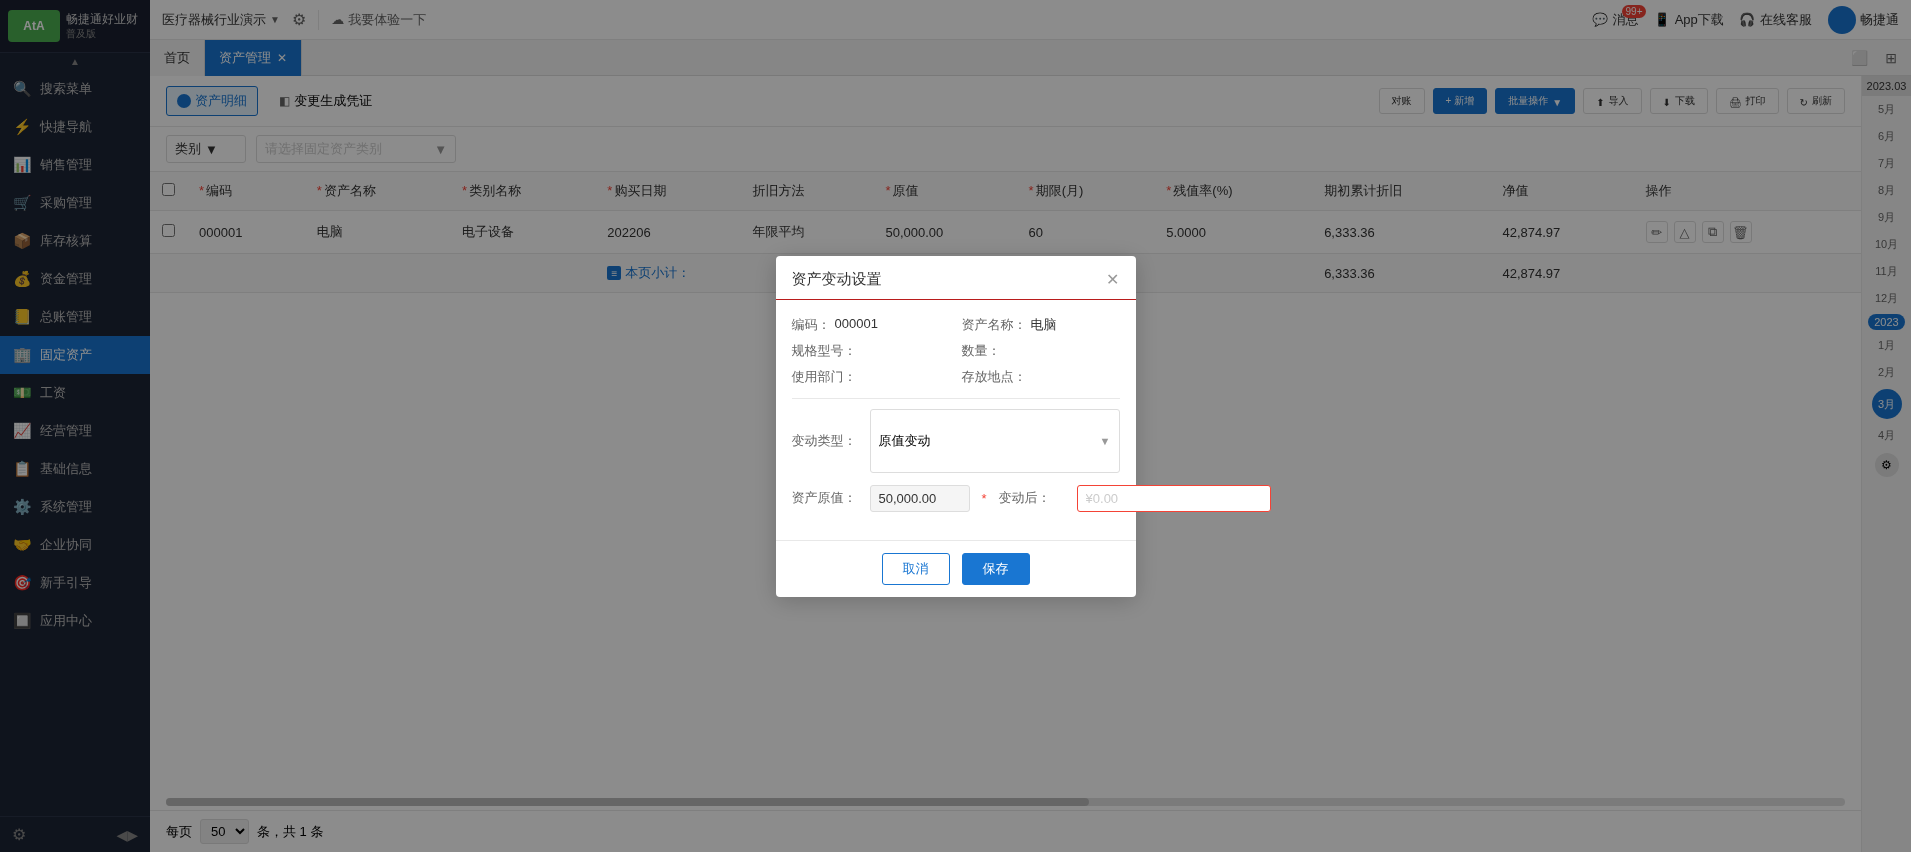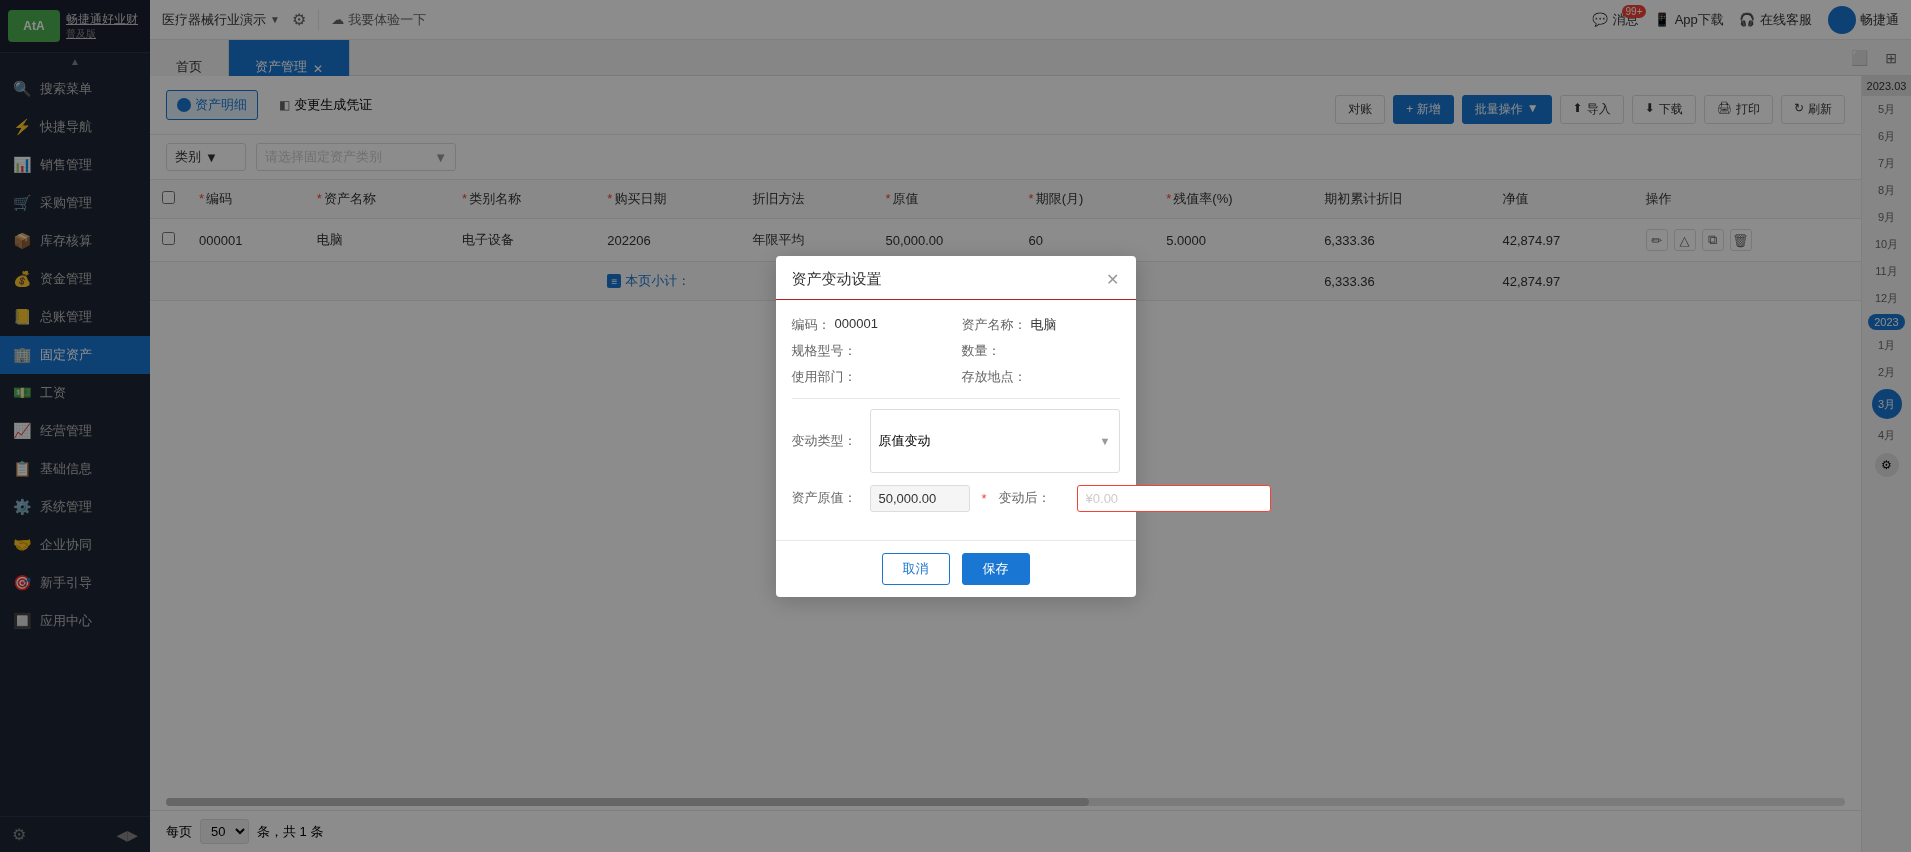--- a/index.html
+++ b/index.html
@@ -2,21 +2,21 @@
 <html><head>
   <meta charset="utf-8">
   <style>
     * { margin: 0; padding: 0; box-sizing: border-box; }
     body { font-family: 'Microsoft YaHei', Arial, sans-serif; font-size: 13px; background: #f0f2f5; width: 1911px; height: 852px; overflow: hidden; display: flex; }
 
     
     .sidebar { width: 150px; background: #1d2535; color: #fff; display: flex; flex-direction: column; height: 852px; flex-shrink: 0; }
     .sidebar-logo { padding: 10px 8px; background: #1a2030; display: flex; align-items: center; gap: 6px; border-bottom: 1px solid #2a3347; }
     .sidebar-logo-icon { width: 52px; height: 32px; background: #4caf50; border-radius: 4px; display: flex; align-items: center; justify-content: center; font-size: 12px; font-weight: bold; color: #fff; flex-shrink: 0; }
-    .sidebar-logo-text { font-size: 12px; color: #ccc; line-height: 1.3; text-decoration: underline; }
+    .sidebar-logo-text { font-size: 12px; color: #ccc; line-height: 1.3; }
     .sidebar-logo-text .version { font-size: 10px; color: #888; }
     .sidebar-scroll { flex: 1; overflow-y: auto; }
     .sidebar-scroll::-webkit-scrollbar { width: 4px; }
     .sidebar-scroll::-webkit-scrollbar-thumb { background: #444; }
     .sidebar-item { display: flex; align-items: center; gap: 8px; padding: 10px 14px; cursor: pointer; color: #bbb; font-size: 13px; transition: background 0.2s; }
     .sidebar-item.active { background: #1976d2; color: #fff; }
     .sidebar-item .icon { width: 18px; height: 18px; display: flex; align-items: center; justify-content: center; font-size: 15px; flex-shrink: 0; }
     .sidebar-footer { display: flex; align-items: center; justify-content: space-between; padding: 8px 12px; border-top: 1px solid #2a3347; }
     .sidebar-footer .gear { color: #888; font-size: 16px; cursor: pointer; }
     .sidebar-footer .arrow { color: #888; font-size: 14px; cursor: pointer; }
@@ -31,37 +31,37 @@
     .topbar-settings { font-size: 16px; color: #666; cursor: pointer; }
     .topbar-divider { width: 1px; height: 20px; background: #e8e8e8; }
     .topbar-experience { display: flex; align-items: center; gap: 4px; color: #666; font-size: 13px; cursor: pointer; }
     .topbar-right { margin-left: auto; display: flex; align-items: center; gap: 16px; }
     .topbar-right-item { display: flex; align-items: center; gap: 4px; color: #333; font-size: 13px; cursor: pointer; position: relative; }
     .badge { background: #f44336; color: #fff; font-size: 10px; padding: 1px 4px; border-radius: 8px; position: absolute; top: -6px; right: -8px; }
     .topbar-avatar { width: 28px; height: 28px; background: #1976d2; border-radius: 50%; display: flex; align-items: center; justify-content: center; color: #fff; font-size: 12px; }
 
     
     .tabbar { height: 36px; background: #f5f5f5; display: flex; align-items: center; border-bottom: 1px solid #ddd; flex-shrink: 0; }
-    .tab { display: flex; align-items: flex-end; gap: 4px; padding: 0 26px; height: 36px; font-size: 13px; cursor: pointer; color: #666; border-right: 1px solid #ddd; }
+    .tab { display: flex; align-items: center; gap: 4px; padding: 0 14px; height: 36px; font-size: 13px; cursor: pointer; color: #666; border-right: 1px solid #ddd; }
     .tab.home { background: #f5f5f5; color: #333; }
     .tab.active { background: #1976d2; color: #fff; }
     .tab .close-btn { font-size: 12px; cursor: pointer; margin-left: 2px; }
     .tab-expand { margin-left: auto; display: flex; align-items: center; gap: 4px; padding: 0 10px; color: #666; }
 
     
     .content { flex: 1; display: flex; overflow: hidden; }
     .content-main { flex: 1; background: #fff; overflow: hidden; display: flex; flex-direction: column; }
 
     
     .toolbar { display: flex; align-items: center; padding: 10px 16px; gap: 10px; border-bottom: 1px solid #e8e8e8; flex-shrink: 0; }
     .toolbar-tab { display: flex; align-items: center; gap: 4px; padding: 5px 10px; border-radius: 3px; font-size: 13px; cursor: pointer; border: 1px solid transparent; }
     .toolbar-tab.active { background: #e3f2fd; color: #1976d2; border-color: #1976d2; }
     .toolbar-tab .tab-icon { width: 14px; height: 14px; border-radius: 50%; background: #1976d2; display: flex; align-items: center; justify-content: center; }
     .toolbar-right { margin-left: auto; display: flex; align-items: center; gap: 8px; }
-    .btn { display: flex; align-items: flex-start; gap: 4px; padding: 5px 12px; border-radius: 3px; font-size: 12px; cursor: pointer; border: 1px solid #ddd; background: #fff; color: #333; margin-top: 9px; }
+    .btn { display: flex; align-items: flex-end; gap: 4px; padding: 5px 12px; border-radius: 3px; font-size: 10px; cursor: pointer; border: 1px solid #ddd; background: #fff; color: #333; }
     .btn.primary { background: #1976d2; color: #fff; border-color: #1976d2; }
     .btn.batch { background: #1976d2; color: #fff; border-color: #1976d2; }
 
     
     .filter-bar { display: flex; align-items: center; padding: 8px 16px; gap: 10px; border-bottom: 1px solid #e8e8e8; flex-shrink: 0; }
     .filter-select { display: flex; align-items: center; gap: 4px; border: 1px solid #ddd; padding: 4px 8px; border-radius: 3px; font-size: 13px; cursor: pointer; min-width: 80px; color: #333; }
     .filter-input { display: flex; align-items: center; gap: 4px; border: 1px solid #ddd; padding: 4px 8px; border-radius: 3px; font-size: 13px; min-width: 200px; color: #999; }
 
     
     .table-wrapper { flex: 1; overflow: auto; }

